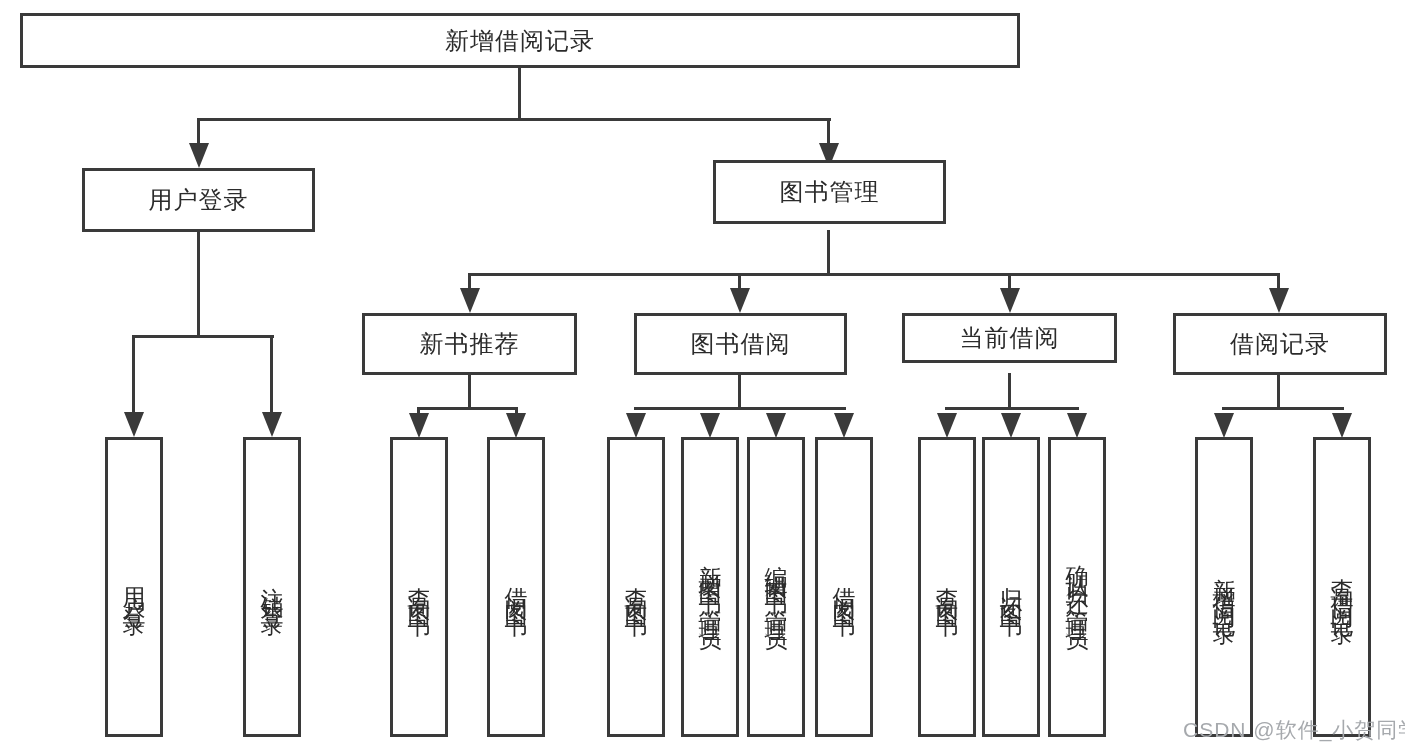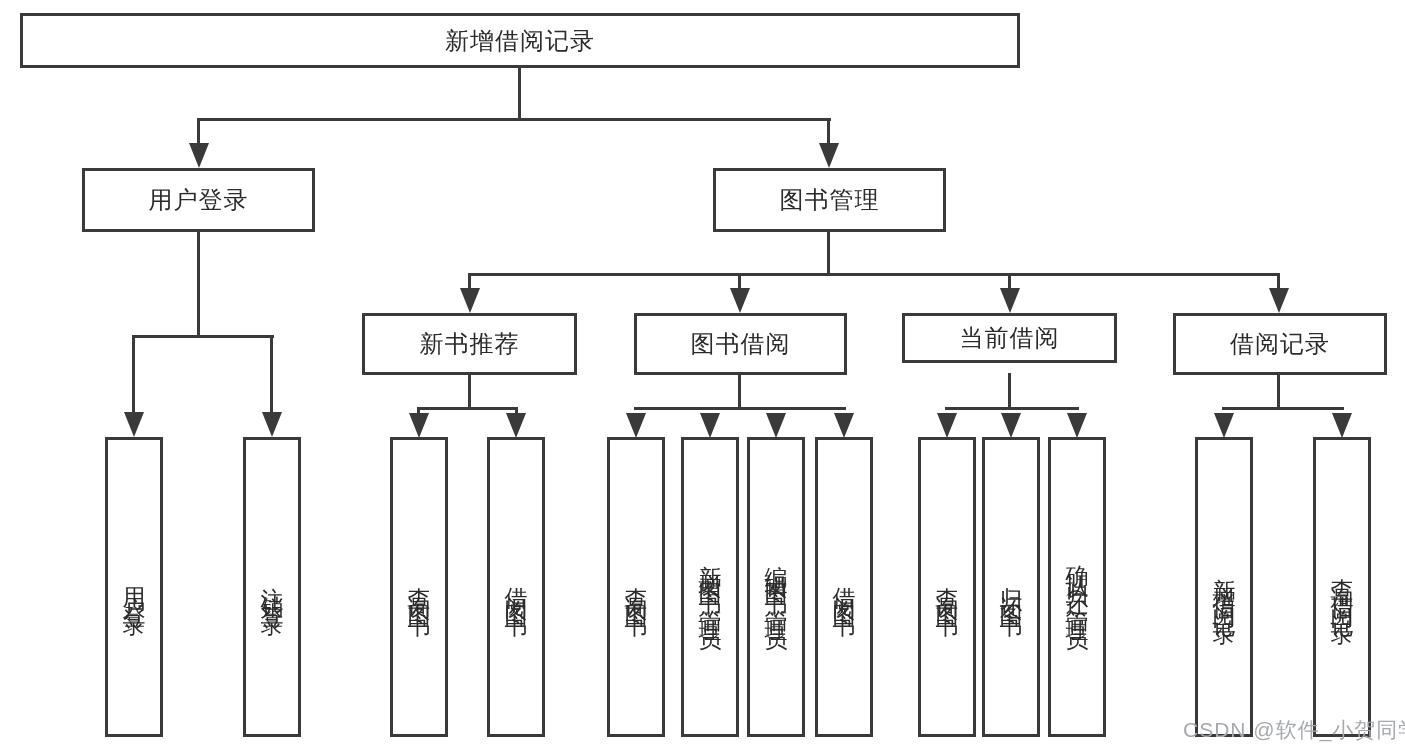--- a/index.html
+++ b/index.html
@@ -46,21 +46,21 @@
   }
   .watermark{
     position:absolute;left:1183px;top:716px;
     font-size:21px;color:#a6a9ad;letter-spacing:1px;
     z-index:10;white-space:nowrap;
   }
 
   
   #root{left:20px;top:13px;width:1000px;height:55px;}
   #n-user-login{left:82px;top:168px;width:233px;height:64px;}
-  #n-book-mgmt{left:713px;top:168px;width:233px;height:64px;}
+  #n-book-mgmt{left:713px;top:160px;width:233px;height:64px;}
   #n-new-book{left:362px;top:313px;width:215px;height:62px;}
   #n-book-borrow{left:634px;top:313px;width:213px;height:62px;}
   #n-current-borrow{left:902px;top:313px;width:215px;height:50px;}
   #n-borrow-records{left:1173px;top:313px;width:214px;height:62px;}
   #lf1{left:105px;} #lf2{left:243px;}
   #lf3{left:390px;} #lf4{left:487px;}
   #lf5{left:607px;} #lf6{left:681px;} #lf7{left:747px;} #lf8{left:815px;}
   #lf9{left:918px;} #lf10{left:982px;} #lf11{left:1048px;}
   #lf12{left:1195px;} #lf13{left:1313px;}
 </style>

